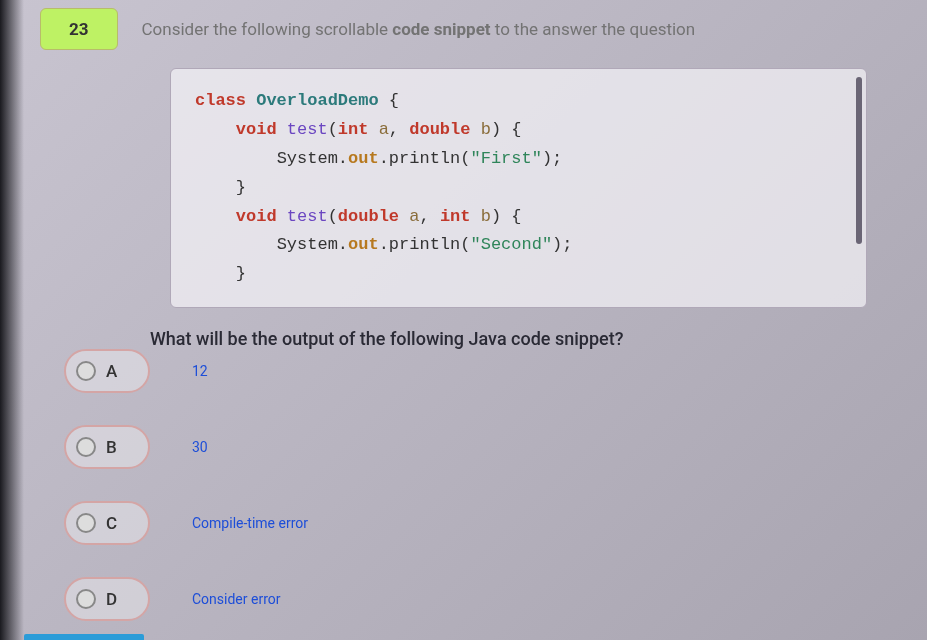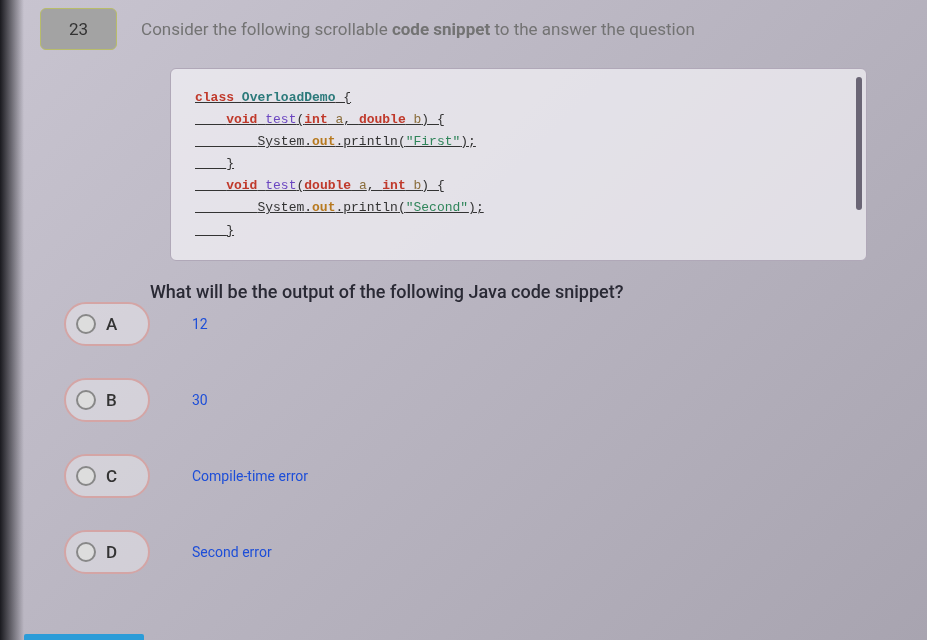--- a/index.html
+++ b/index.html
@@ -23,26 +23,26 @@
     padding: 8px 40px 20px 40px;
     position: relative;
   }
   .question-header {
     display: flex;
     align-items: flex-start;
     gap: 24px;
     margin-bottom: 18px;
   }
   .qnum-badge {
-    background: #a3a3a3;
+    background: #bef264;
     border: 1px solid #b8bc6a;
     border-radius: 6px;
     padding: 10px 28px;
     font-size: 17px;
-    font-weight: 400;
+    font-weight: 700;
     color: #333;
     flex-shrink: 0;
   }
   .qprompt {
     font-size: 17px;
     color: #737373;
     padding-top: 10px;
     line-height: 1.4;
   }
   .code-box {
@@ -59,25 +59,24 @@
     position: absolute;
     right: 4px;
     top: 8px;
     height: 70%;
     width: 6px;
     background: #6a6575;
     border-radius: 3px;
   }
   pre {
     font-family: "SFMono-Regular", Consolas, "Liberation Mono", Menlo, monospace;
-    font-size: 13px;
+    font-size: 17px;
     line-height: 1.7;
     color: #333;
     white-space: pre;
-    text-decoration: underline;
   }
   .kw { color: #c0392b; font-weight: 600; }
   .cls { color: #2c7a7b; font-weight: 600; }
   .type { color: #c0392b; font-weight: 600; }
   .param { color: #8a6d3b; }
   .str { color: #2f855a; }
   .out { color: #b7791f; font-weight: 600; }
   .fn { color: #6b46c1; }
   .subq {
     margin-left: 110px;
@@ -183,19 +182,19 @@
         <span class="opt-radio"></span>
         <span class="opt-letter">C</span>
       </div>
       <span class="opt-text">Compile-time error</span>
     </div>
     <div class="opt-row">
       <div class="opt-pill">
         <span class="opt-radio"></span>
         <span class="opt-letter">D</span>
       </div>
-      <span class="opt-text">Second error</span>
+      <span class="opt-text">Consider error</span>
     </div>
   </div>
 
 </div>
 
 <div class="bottom-blue"></div>
 
 </body></html>

